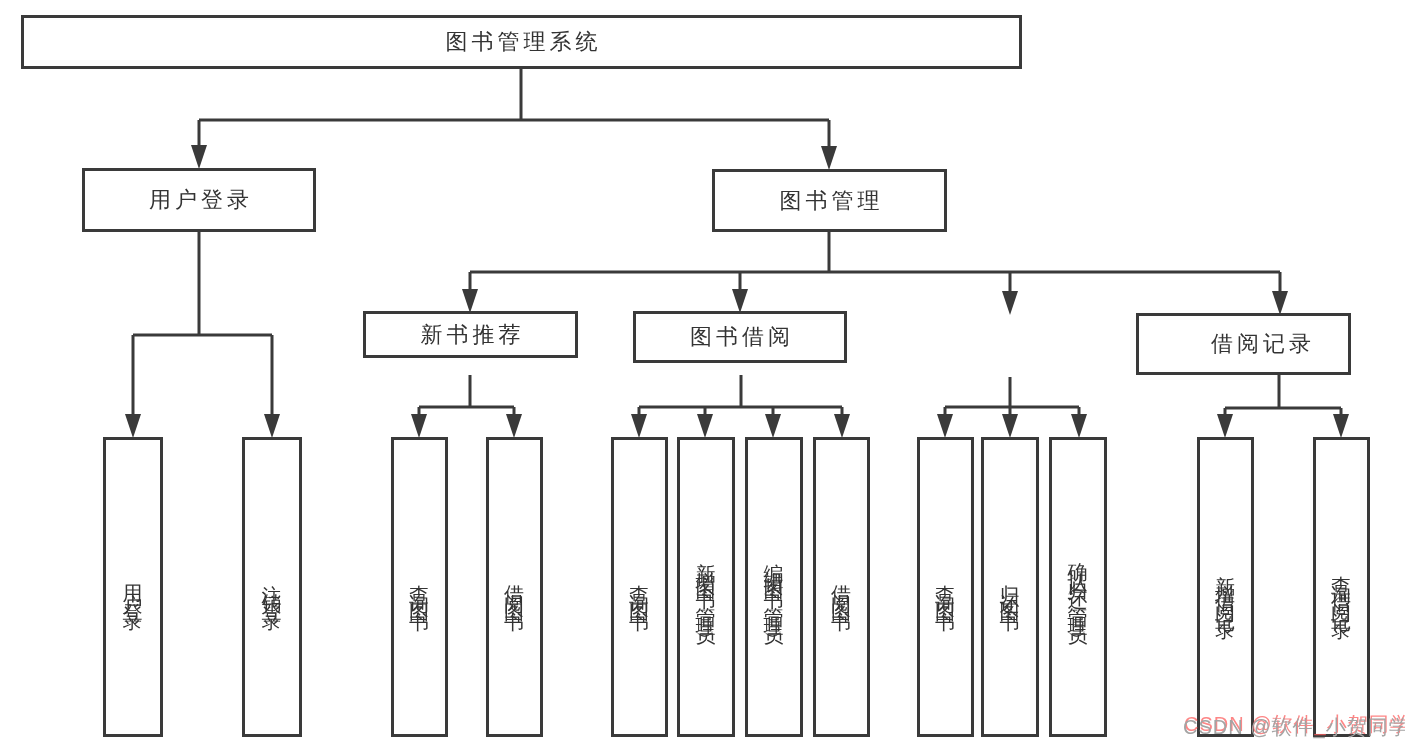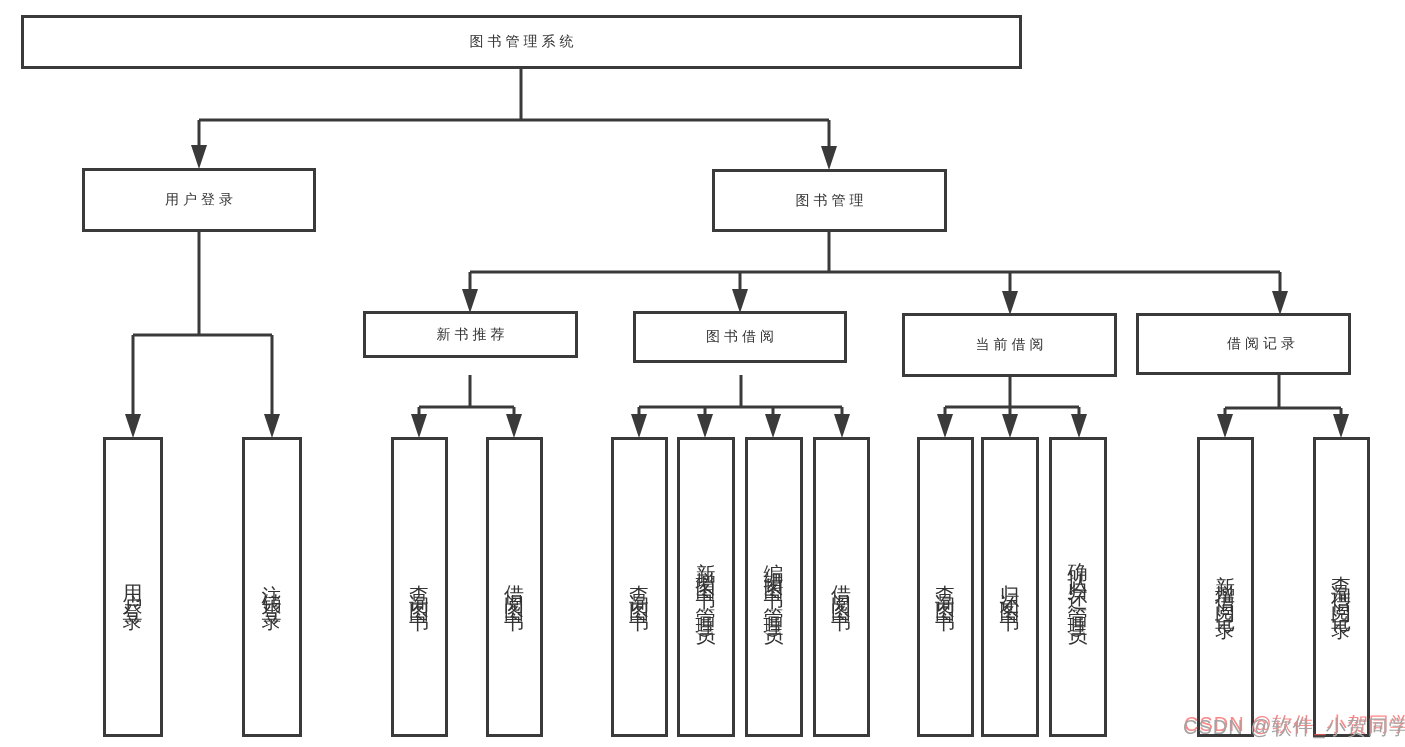--- a/index.html
+++ b/index.html
@@ -28,21 +28,21 @@
     box-sizing: border-box;
     background: #ffffff;
     border: 3px solid #3a3a3a;
     color: #333333;
     display: flex;
     align-items: center;
     justify-content: center;
     text-align: center;
   }
   .hbox {
-    font-size: 14px;
+    font-size: 22px;
     letter-spacing: 4px;
     text-indent: 4px; 
     white-space: nowrap;
   }
   .leaf span.vtext {
     writing-mode: vertical-rl;
     text-orientation: mixed;
     font-size: 20px;
     letter-spacing: 9px;
     line-height: 1;
@@ -122,23 +122,20 @@
   <div class="node hbox" style="left:712px; top:169px; width:235px; height:63px;">
     <span>图书管理</span>
   </div>
 
   <div class="node hbox" style="left:363px; top:311px; width:215px; height:47px;">
     <span>新书推荐</span>
   </div>
   <div class="node hbox" style="left:633px; top:311px; width:214px; height:52px;">
     <span>图书借阅</span>
   </div>
-  <div class="node hbox" style="left:902px; top:313px; width:215px; height:64px;">
-    <span>当前借阅</span>
-  </div>
   <div class="node hbox" style="left:1136px; top:313px; width:215px; height:62px;padding-left:35px;">
     <span>借阅记录</span>
   </div>
 
   <div class="node leaf" style="left:103px; top:437px; width:60px; height:300px;">
     <span class="vtext">用户登录</span>
   </div>
   <div class="node leaf" style="left:242px; top:437px; width:60px; height:300px;">
     <span class="vtext">注销登录</span>
   </div>

